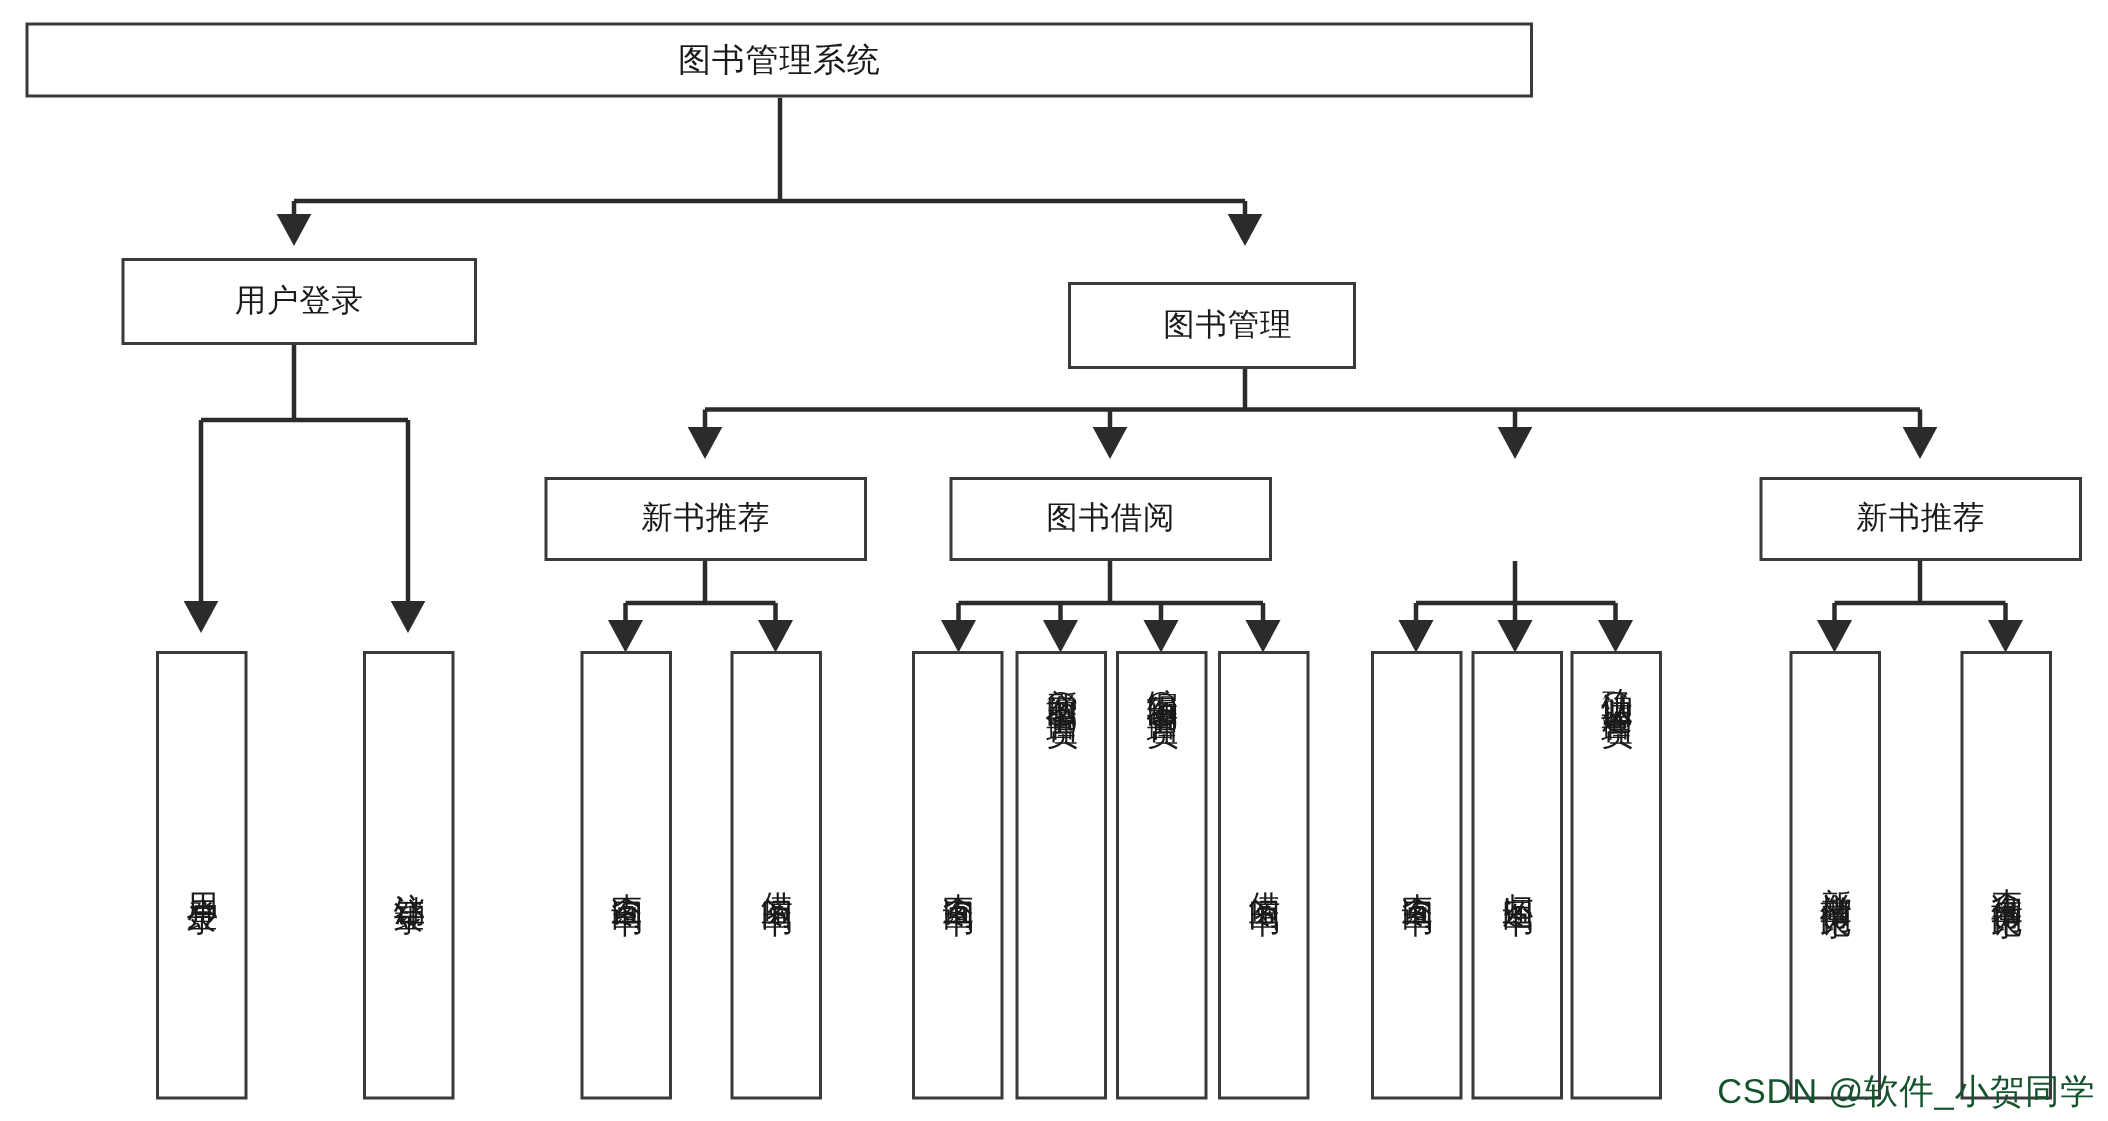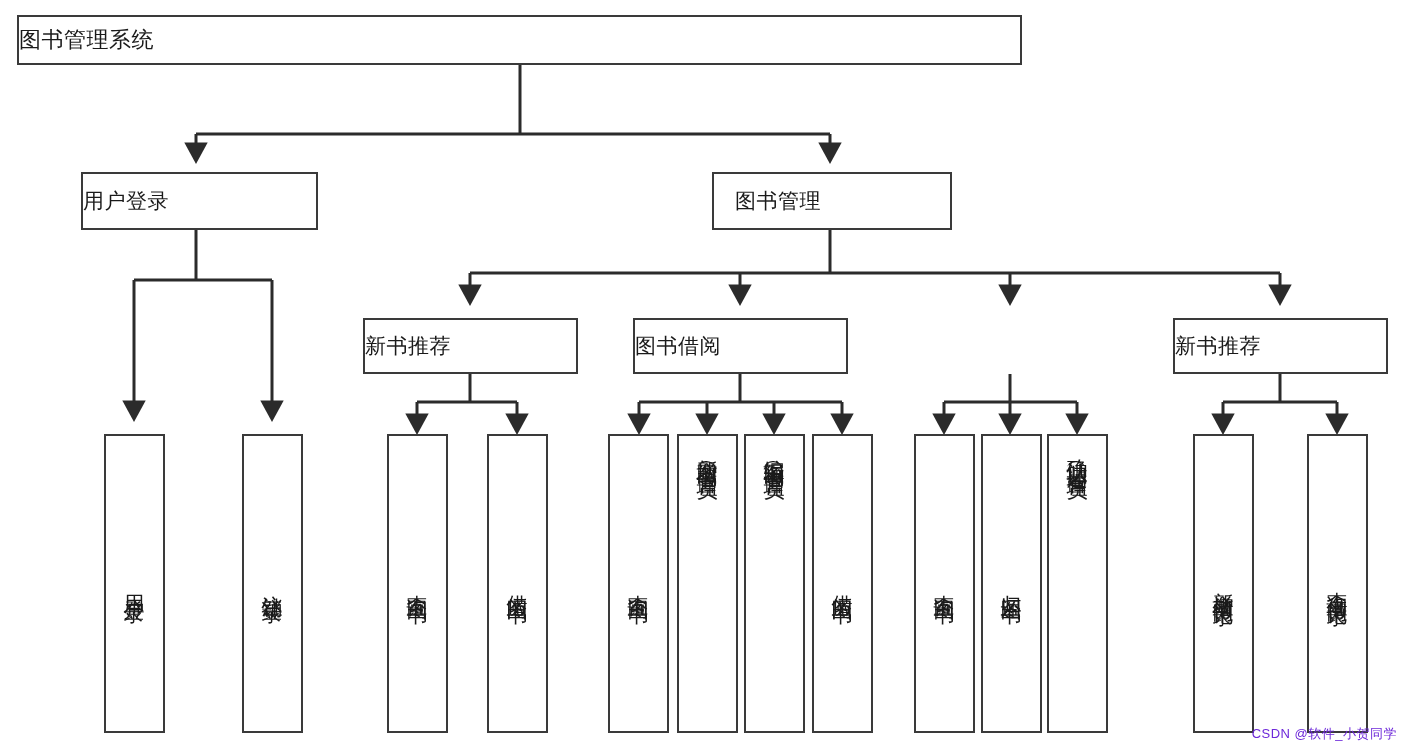--- a/index.html
+++ b/index.html
@@ -26,20 +26,21 @@
     height: 747px;
     pointer-events: none;
   }
   .node {
     position: absolute;
     box-sizing: border-box;
     background: #ffffff;
     border: 2px solid #3a3a3a;
     display: flex;
     align-items: center;
+    justify-content: center;
     color: #1a1a1a;
   }
   .node-label {
     display: block;
     text-align: center;
     line-height: 1.18;
     white-space: nowrap;
   }
   
   .node.horizontal .node-label {
@@ -65,22 +66,22 @@
     height: auto;
   }
   .node.vertical.centered {
     align-items: center;
     padding-top: 0;
   }
   #watermark {
     position: absolute;
     right: 8px;
     bottom: 4px;
-    font-size: 13px;
-    color: #6d28d9;
+    font-size: 23px;
+    color: #14532d;
     letter-spacing: 0.5px;
     white-space: nowrap;
     user-select: none;
   }
 </style>
 </head>
 <body>
 
 <div id="diagram-root">
 
@@ -148,21 +149,21 @@
   </svg>
 
   <div class="node horizontal root" style="left:17px; top:15px; width:1005px; height:50px;">
     <span class="node-label">图书管理系统</span>
   </div>
 
   <div class="node horizontal" style="left:81px; top:172px; width:237px; height:58px;">
     <span class="node-label">用户登录</span>
   </div>
 
-  <div class="node horizontal" style="left:712px; top:172px; width:240px; height:58px;padding-left:21px;">
+  <div class="node horizontal" style="left:712px; top:188px; width:192px; height:58px;padding-left:21px;">
     <span class="node-label">图书管理</span>
   </div>
 
   <div class="node horizontal" style="left:363px; top:318px; width:215px; height:56px;">
     <span class="node-label">新书推荐</span>
   </div>
 
   <div class="node horizontal" style="left:633px; top:318px; width:215px; height:56px;">
     <span class="node-label">图书借阅</span>
   </div>

